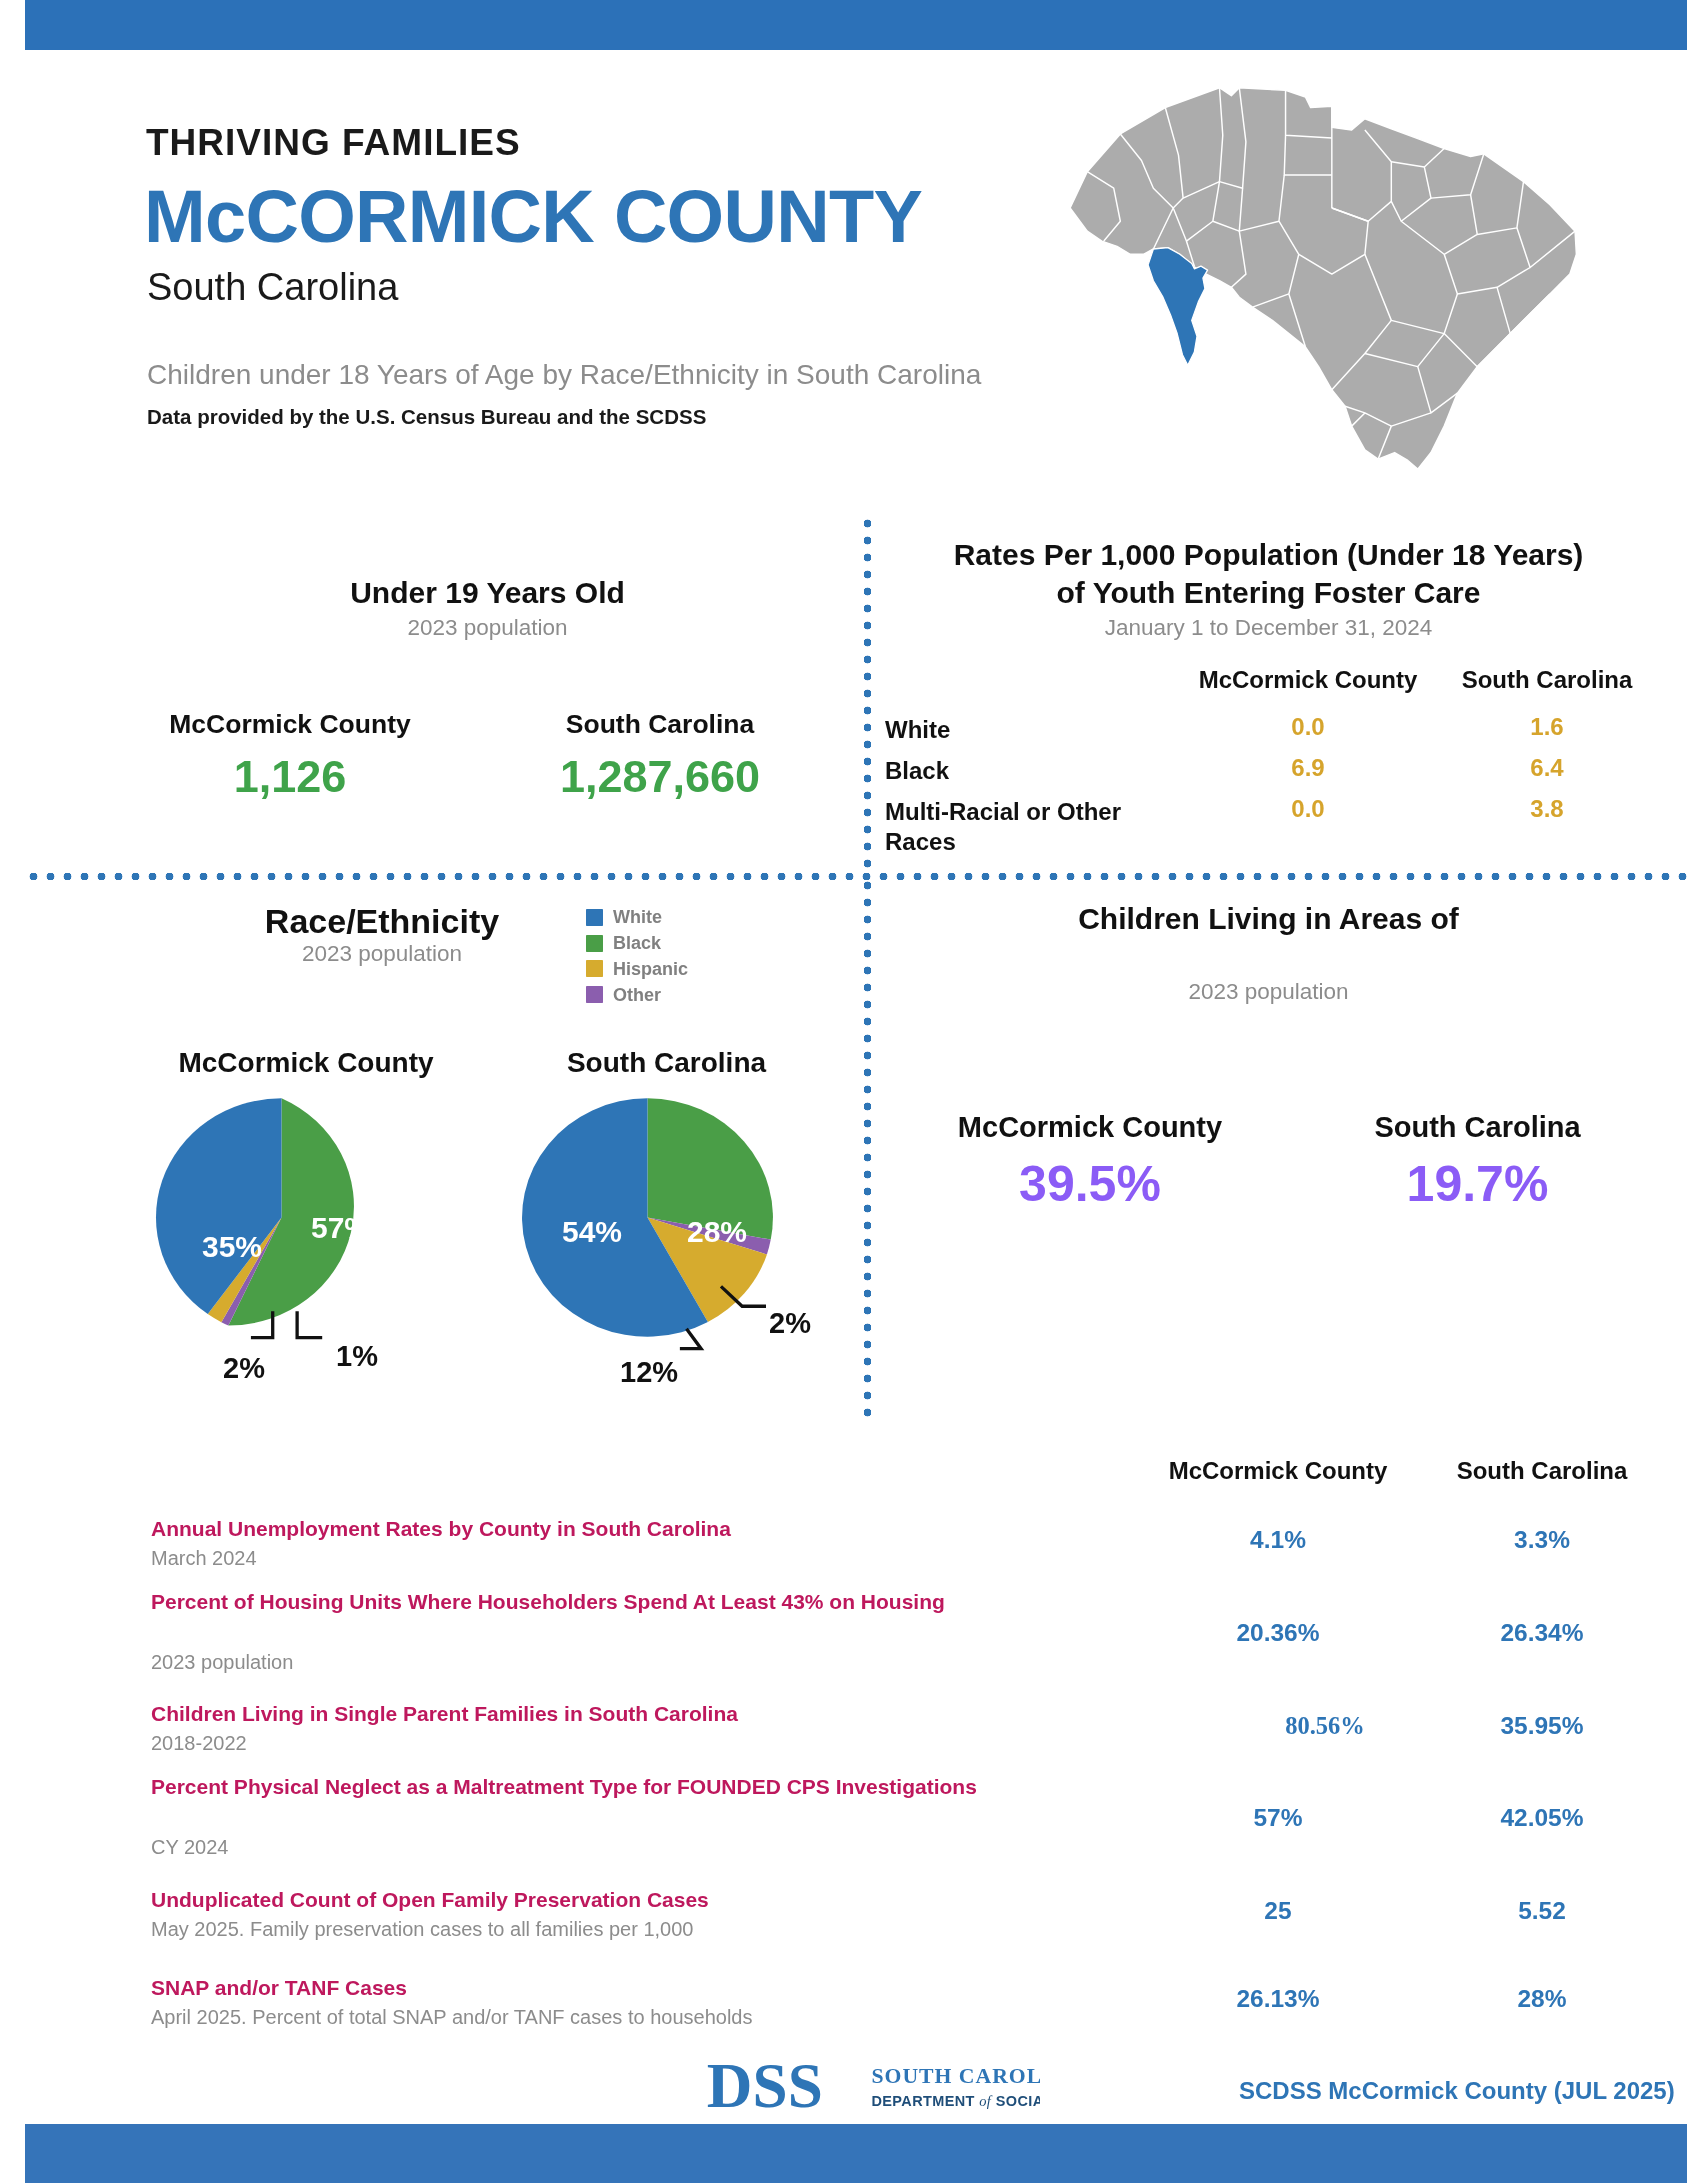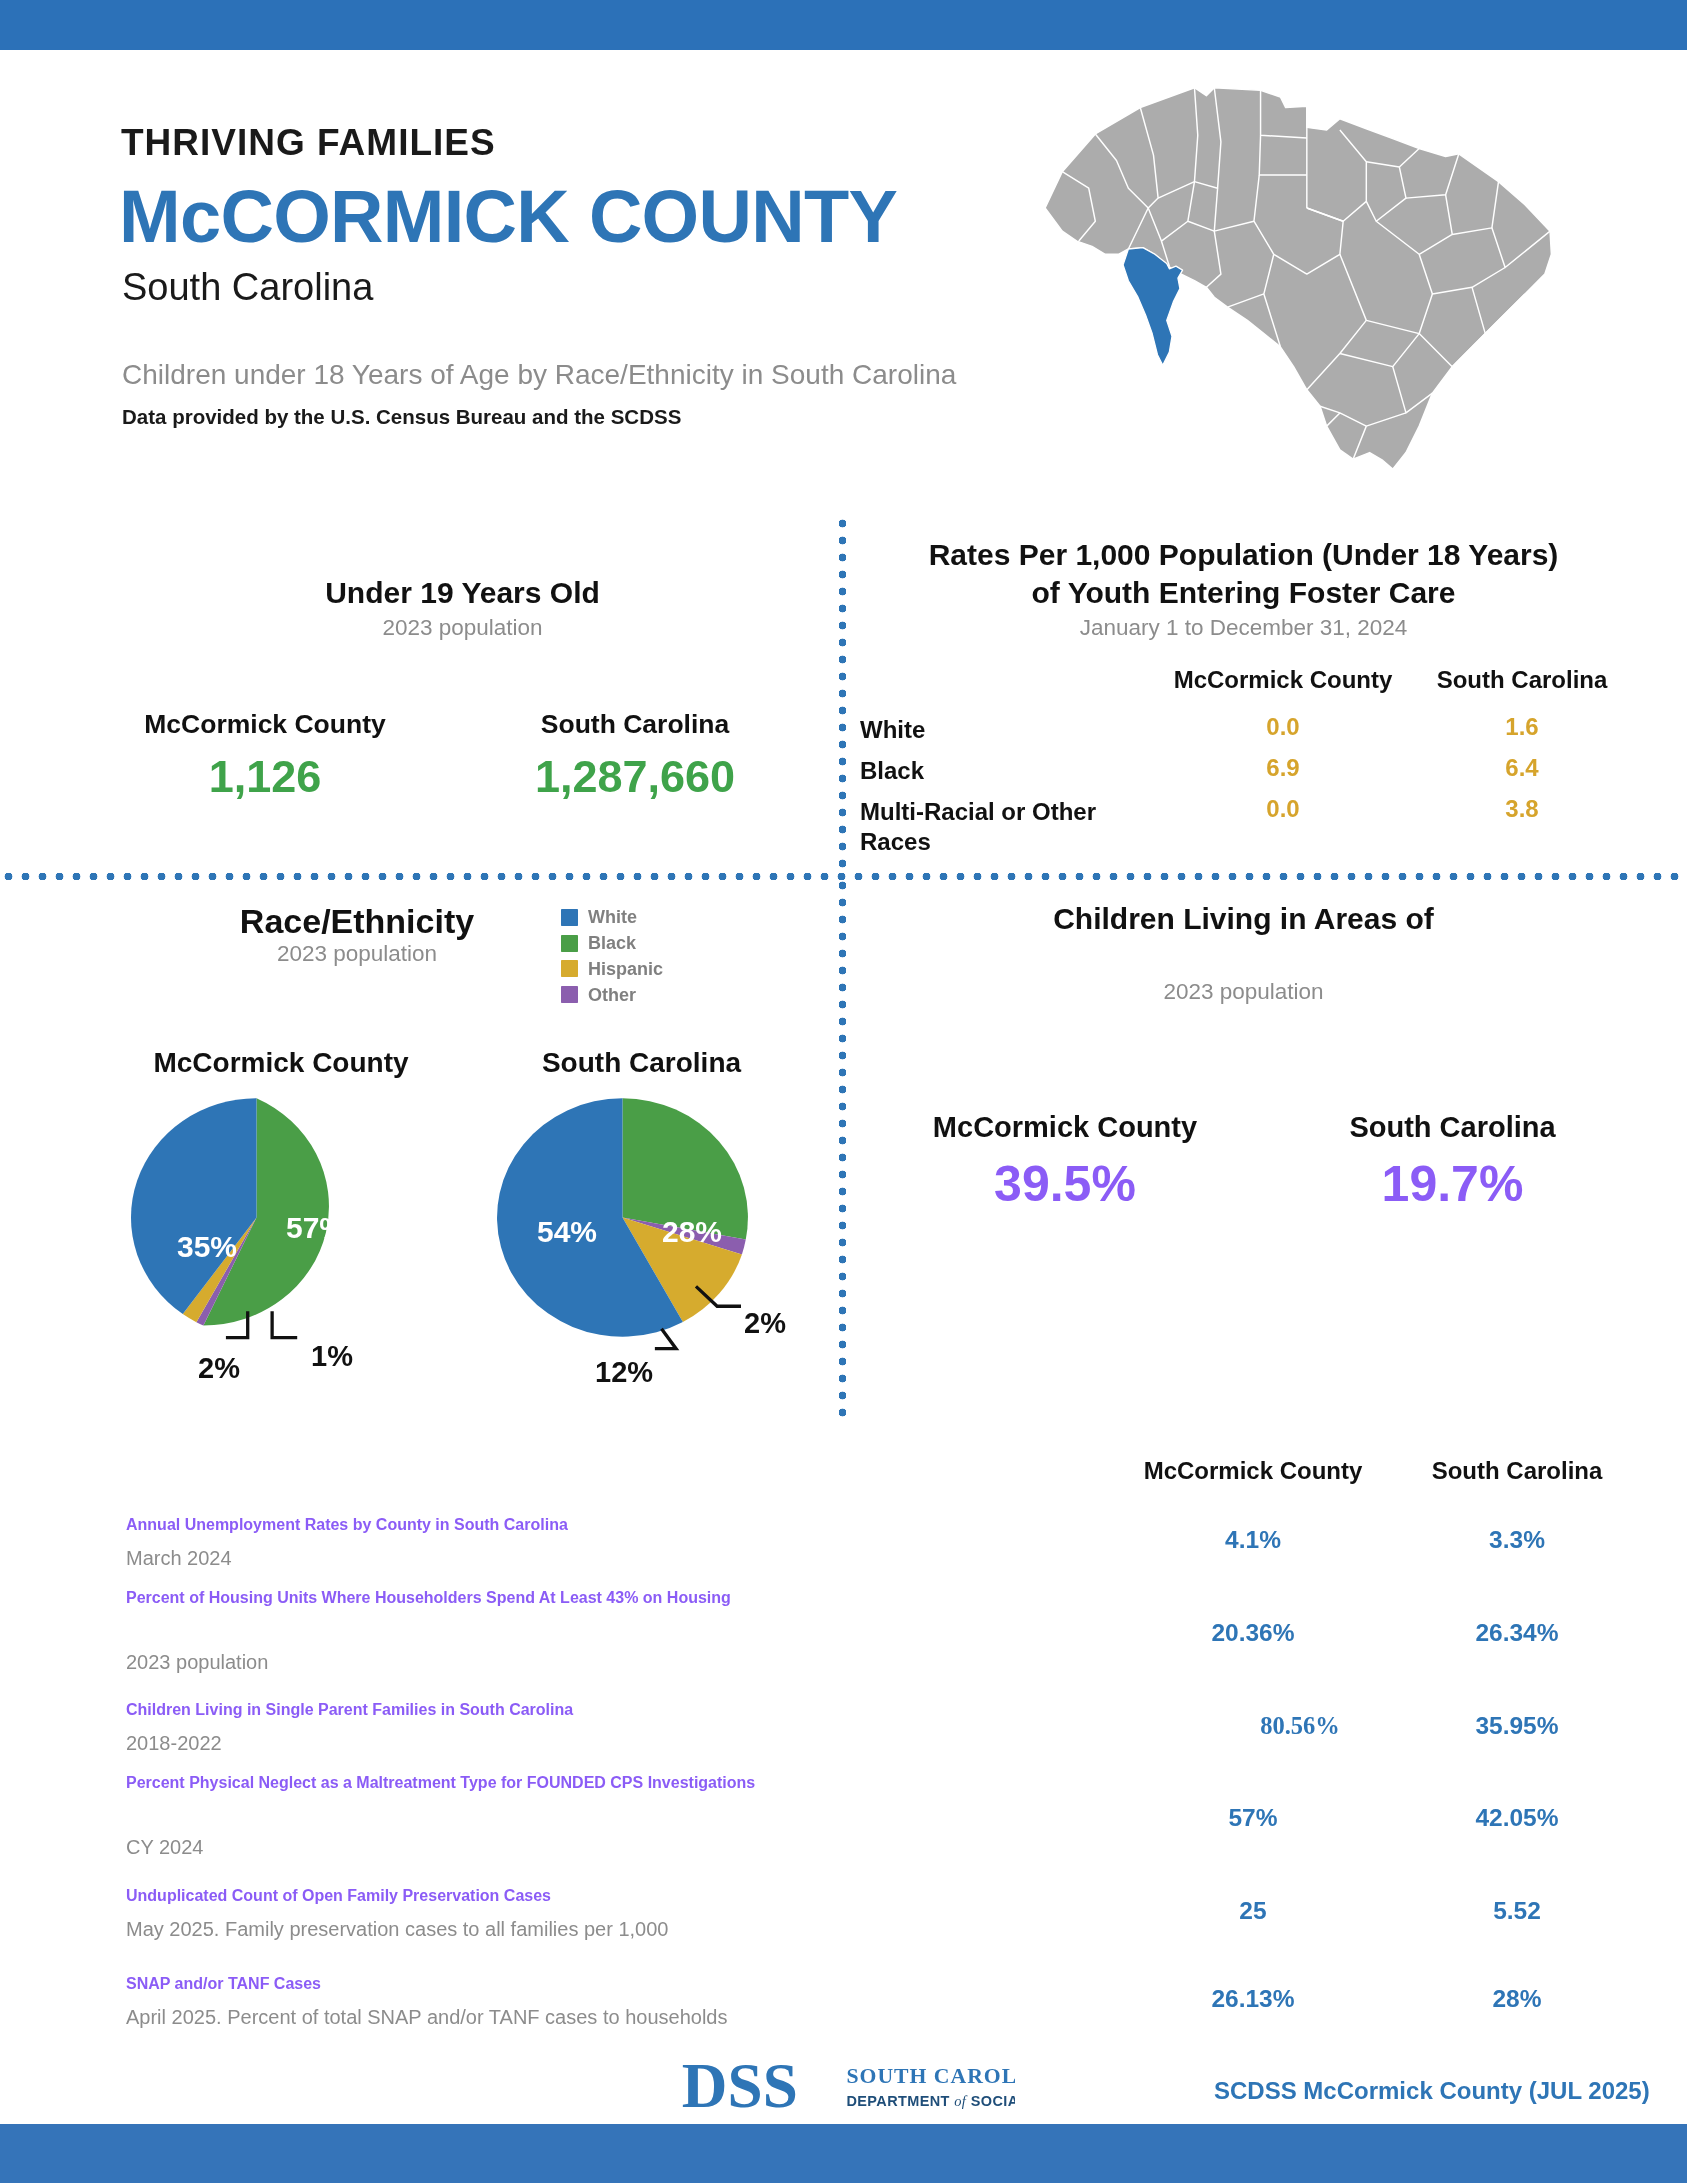--- a/index.html
+++ b/index.html
@@ -4,21 +4,21 @@
 <style>
   html,body{margin:0;padding:0;}
   body{
     width:1687px;height:2183px;
     background:#ffffff;
     font-family:"Liberation Sans", sans-serif;
     position:relative;
     overflow:hidden;
     -webkit-font-smoothing:antialiased;
   }
-  .page{position:absolute;inset:0;}
+  .page{position:absolute;inset:0;margin-left:25px;}
 
   
   .bar-top{position:absolute;left:0;top:0;width:1687px;height:50px;background:#2C71B8;}
   .bar-bottom{position:absolute;left:0;top:2124px;width:1687px;height:60px;background:#3574B9;}
 
   
   .kicker{
     position:absolute;left:121px;top:122px;
     font-size:37px;font-weight:bold;letter-spacing:1px;
     color:#1a1a1a;
@@ -106,21 +106,21 @@
   }
   .pie-lead{
     position:absolute;font-size:29px;font-weight:bold;color:#111;line-height:1;
   }
 
   
   .tbl-hdr{
     position:absolute;text-align:center;font-size:24px;font-weight:bold;color:#111;line-height:1;
   }
   .row-title{
-    position:absolute;font-size:16px;font-weight:bold;color:#8b5cf6;line-height:1.3;
+    position:absolute;font-size:21px;font-weight:bold;color:#be185d;line-height:1.3;
   }
   .row-note{
     position:absolute;font-size:20px;color:#8c8c8c;line-height:1.25;
   }
   .row-v1,.row-v2{
     position:absolute;text-align:center;font-size:24.5px;font-weight:bold;color:#2E75B6;line-height:1;
   }
 
   
   .logo{position:absolute;left:645px;top:2041px;width:370px;height:79px;}

